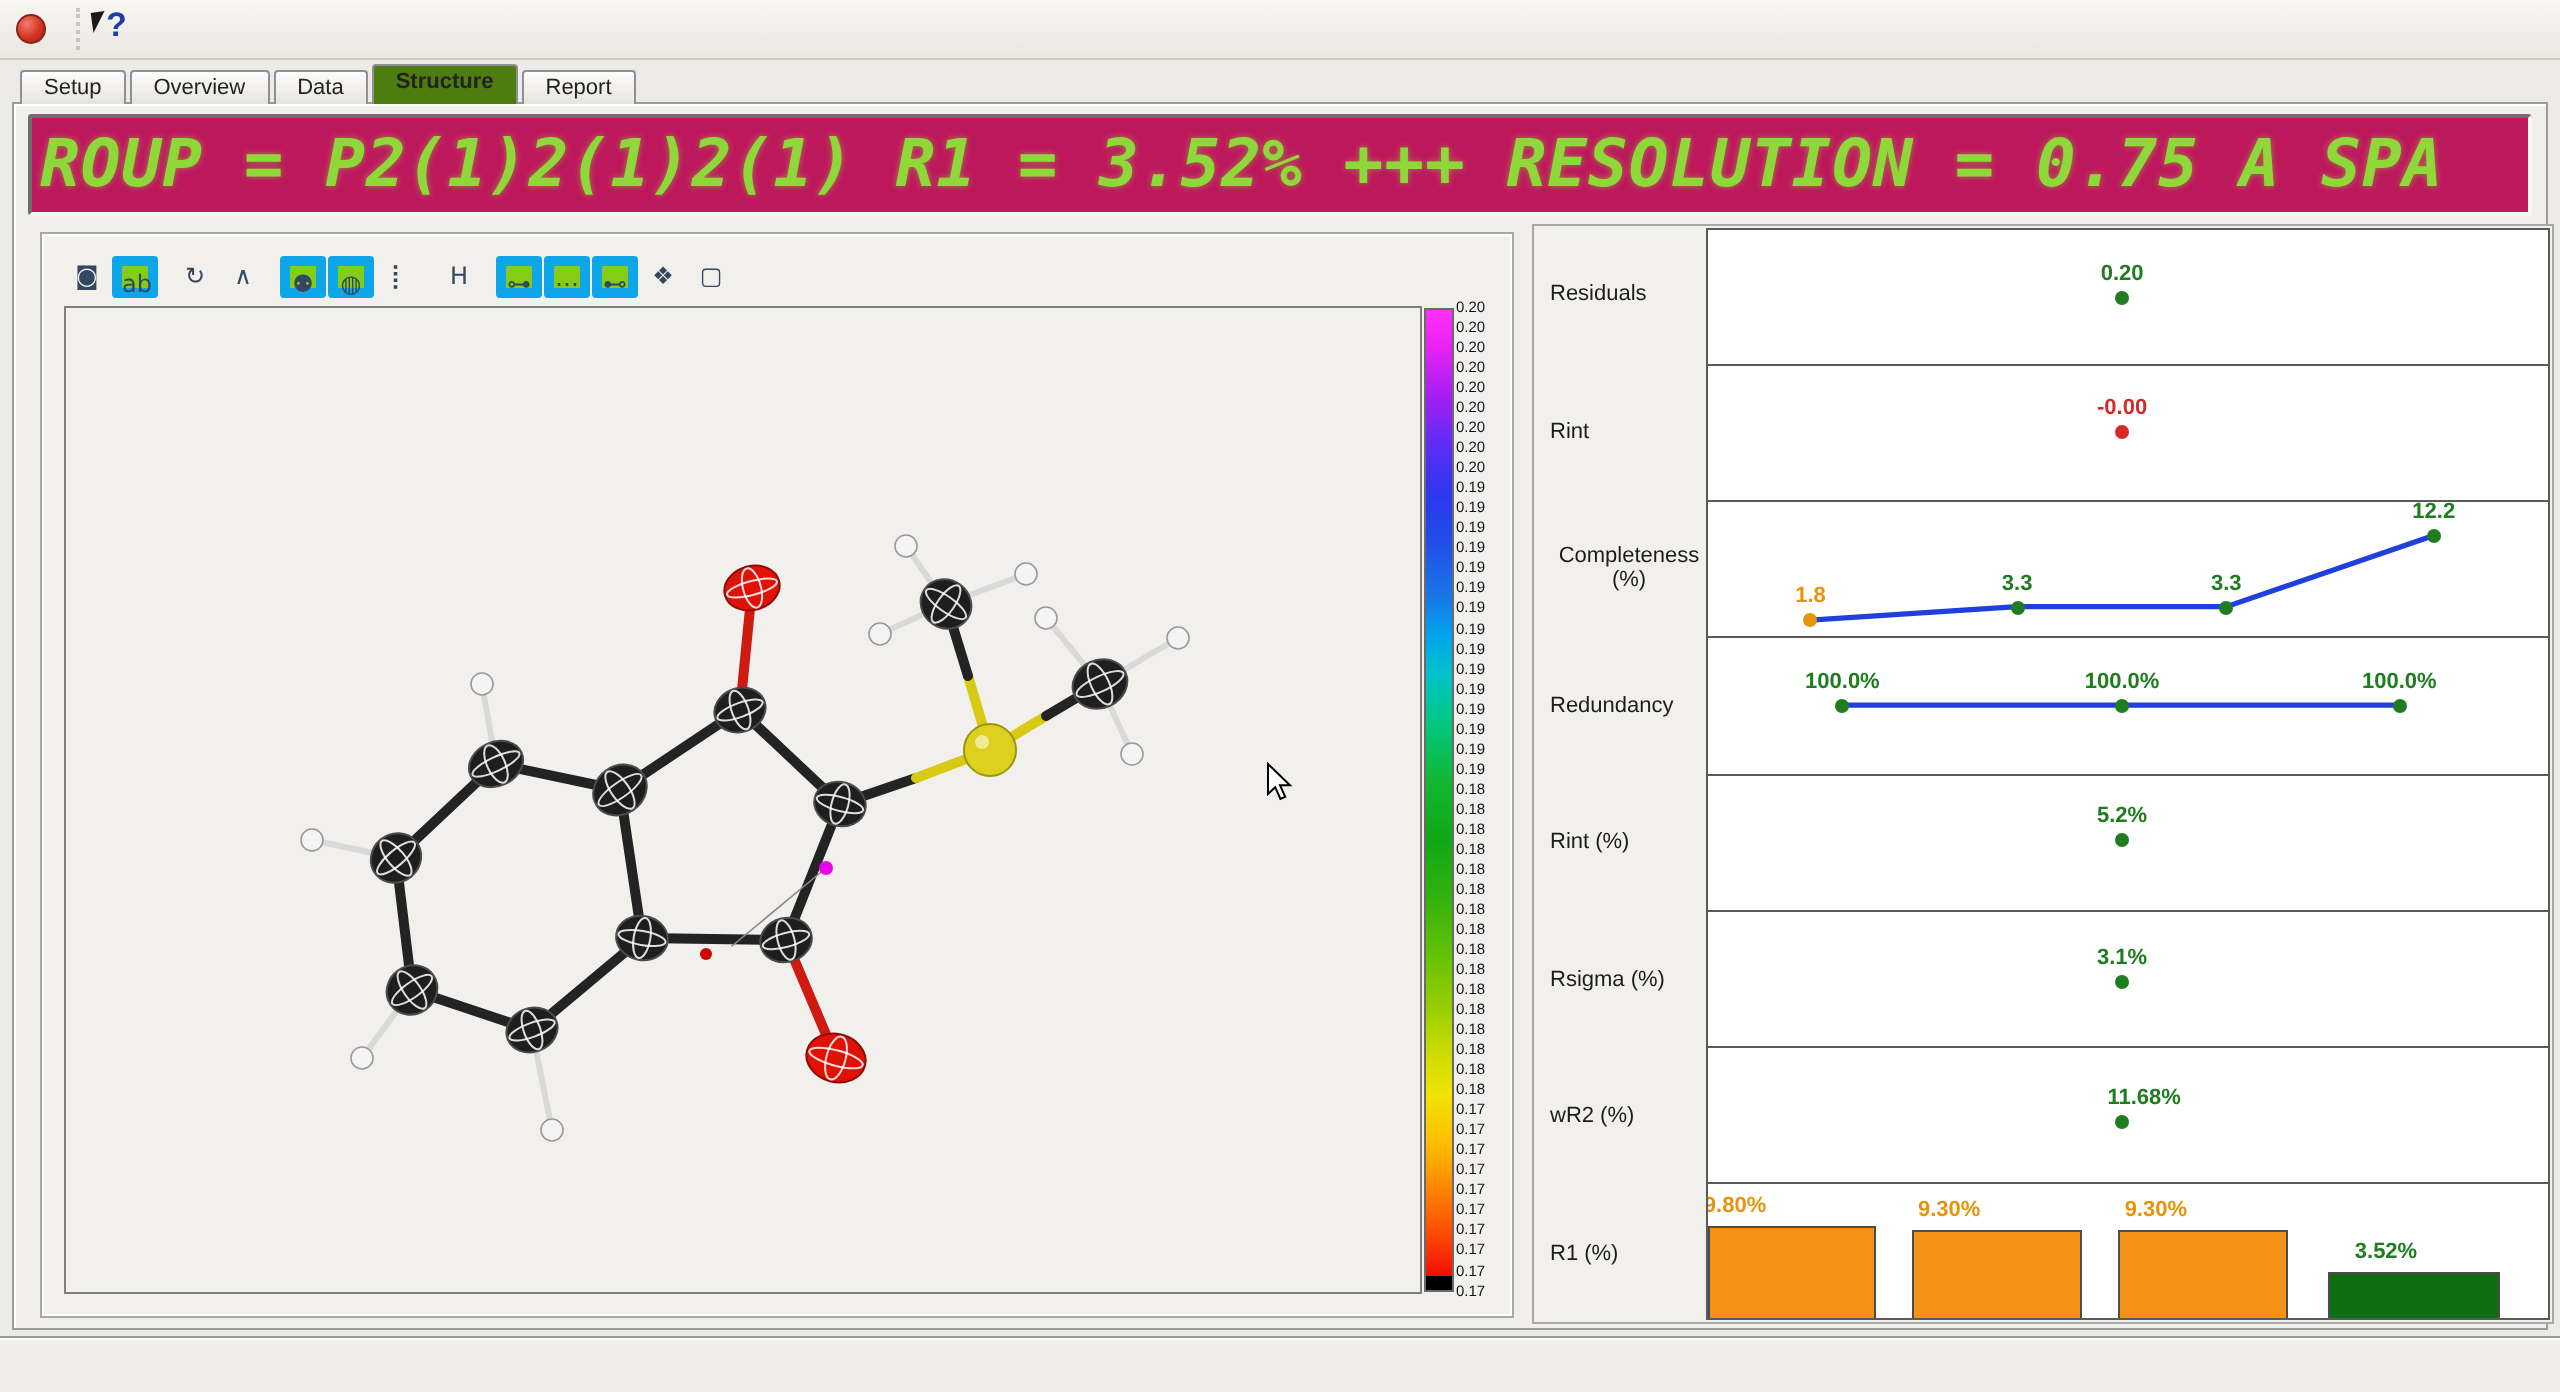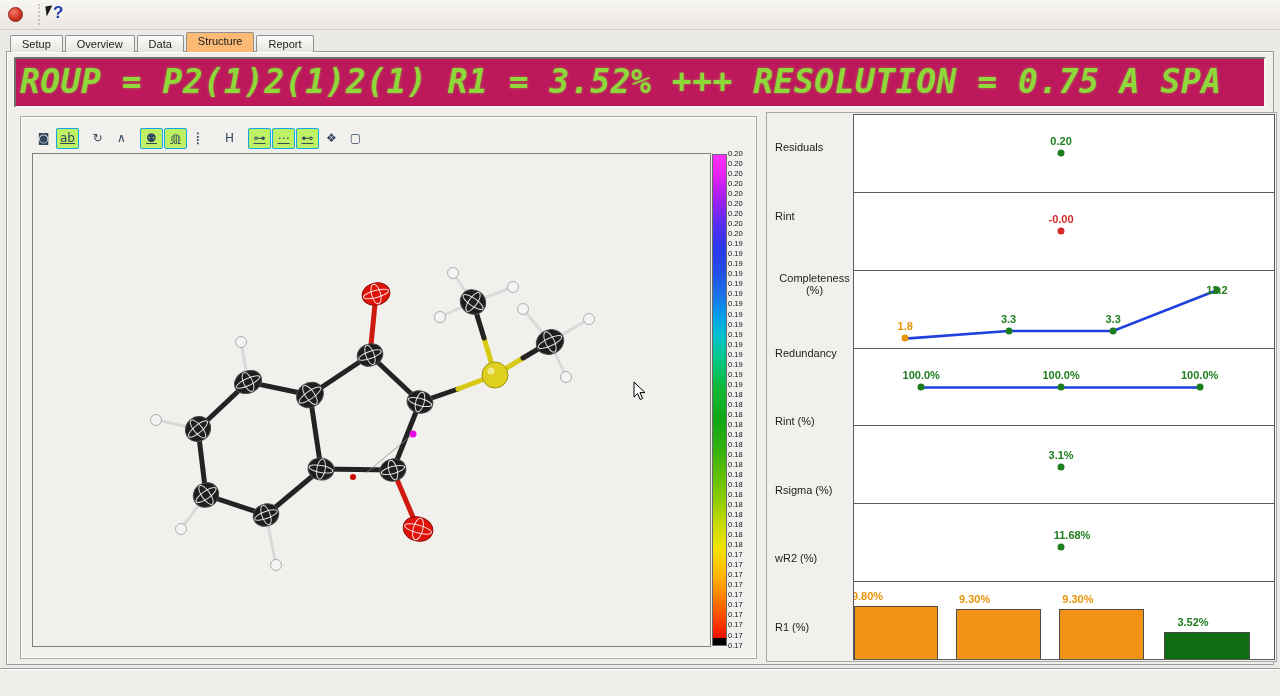--- a/index.html
+++ b/index.html
@@ -15,40 +15,40 @@
   #help-icon { position:absolute; left:46px; top:3px; width:22px; height:24px; }
   #help-cursor { position:absolute; left:0; top:3px; width:0; height:0; border-left:7px solid #1a1a1a;
     border-bottom:10px solid transparent; transform:rotate(-8deg); }
   #help-q { position:absolute; left:7px; top:0; font-size:17px; font-weight:bold; color:#1c3fae; }
 
   
   #tab-strip { position:absolute; left:10px; top:33px; height:19px; display:flex; align-items:flex-end; z-index:5; }
   .tab { height:17px; padding:2px 11px 0 11px; margin-right:2px; font-size:11px; color:#222;
     background:linear-gradient(#fdfcfb,#e7e4de); border:1px solid #8f9095; border-bottom:none;
     border-radius:2px 2px 0 0; cursor:default; }
-  .tab.active { height:20px; margin-top:-3px; background:#fdba74; position:relative; z-index:6; }
+  .tab.active { height:20px; margin-top:-3px; background:#4d7c0f; position:relative; z-index:6;font-weight:bold; }
 
   
   #tab-page { position:absolute; left:6px; top:51px; width:1268px; height:614px;
     background:#f1efeb; border:1px solid #9b9b9b; box-shadow:inset 1px 1px 0 #ffffff; }
 
   
   #marquee { position:absolute; left:14px; top:57px; width:1252px; height:51px; background:#be185d;
     border:2px solid; border-color:#6f6f6f #f6f6f6 #f6f6f6 #6f6f6f; border-radius:2px; overflow:hidden; }
   #marquee-text { font-family:"DejaVu Sans Mono",monospace; font-style:italic; font-weight:bold;
     font-size:33px; line-height:46px; letter-spacing:0.5px; color:#8ed83a; white-space:nowrap;
     padding-left:4px; text-shadow:0 0 3px rgba(142,216,58,.55); }
 
   
   #viewer-panel { position:absolute; left:20px; top:116px; width:737px; height:543px;
     background:#f2f0ec; border:1px solid #a8a8a8; box-shadow:inset 1px 1px 0 #ffffff, inset -1px -1px 0 #ffffff; }
   #viewer-toolbar { position:absolute; left:11px; top:11px; display:flex; gap:1px; }
   .tool { width:23px; height:21px; font-size:12px; line-height:19px; text-align:center; color:#33475e;
     border:1px solid transparent; border-radius:2px; background:transparent; font-family:"DejaVu Sans",sans-serif; }
-  .tool.pressed { background:#bef264; border:1px solid #0ea5e9;text-decoration:underline; }
+  .tool.pressed { background:#84cc16; border:5px solid #0ea5e9; }
   .tool.gap { margin-left:6px; }
 
   #canvas3d { position:absolute; left:11px; top:36px; width:679px; height:494px;
     border:1px solid #7e7e7e; overflow:hidden;
     background:linear-gradient(#5c7080 0%, #70речь 0%, #78909f 30%, #9ab8cd 62%, #b7d7ec 92%, #bcdcf1 100%); }
   #canvas3d svg.mol { position:absolute; left:0; top:0; }
   #cursor { position:absolute; }
 
   #color-bar { position:absolute; left:691px; top:37px; width:15px; height:492px; border:1px solid #6a6a6a;
     background:linear-gradient(to bottom,
@@ -343,34 +343,38 @@
         <svg viewBox="0 0 100 100" preserveAspectRatio="none">
           <polyline points="12.2,88 36.8,78 61.7,78 86.4,25" fill="none" stroke="#2040dd" stroke-width="2.6" vector-effect="non-scaling-stroke"></polyline>
         </svg>
         <div class="pt" style="left: 12.2%; top: 88%; background: rgb(232, 148, 10);"></div>
         <div class="ptlab" style="left: 12.2%; top: calc(88% - 6px); color: rgb(232, 148, 10);">1.8</div>
         <div class="pt" style="left: 36.8%; top: 78%; background: rgb(30, 125, 30);"></div>
         <div class="ptlab" style="left: 36.8%; top: calc(78% - 6px); color: rgb(30, 125, 30);">3.3</div>
         <div class="pt" style="left: 61.7%; top: 78%; background: rgb(30, 125, 30);"></div>
         <div class="ptlab" style="left: 61.7%; top: calc(78% - 6px); color: rgb(30, 125, 30);">3.3</div>
         <div class="pt" style="left: 86.4%; top: 25%; background: rgb(30, 125, 30);"></div>
-        <div class="ptlab" style="left: 86.4%; top: calc(25% - 6px); color: rgb(30, 125, 30); margin-top: 12px;">12.2</div>
+        <div class="ptlab" style="left: 86.4%; top: calc(25% - 6px); color: rgb(30, 125, 30);">12.2</div>
       </div>
       <div class="stat-row">
         <svg viewBox="0 0 100 100" preserveAspectRatio="none">
           <polyline points="16,50 49.3,50 82.3,50" fill="none" stroke="#2040dd" stroke-width="2.6" vector-effect="non-scaling-stroke"></polyline>
         </svg>
         <div class="pt" style="left: 16%; top: 50%; background: rgb(30, 125, 30);"></div>
         <div class="ptlab" style="left: 16%; top: calc(50% - 6px); color: rgb(30, 125, 30);">100.0%</div>
         <div class="pt" style="left: 49.3%; top: 50%; background: rgb(30, 125, 30);"></div>
         <div class="ptlab" style="left: 49.3%; top: calc(50% - 6px); color: rgb(30, 125, 30);">100.0%</div>
         <div class="pt" style="left: 82.3%; top: 50%; background: rgb(30, 125, 30);"></div>
         <div class="ptlab" style="left: 82.3%; top: calc(50% - 6px); color: rgb(30, 125, 30);">100.0%</div>
       </div>
       <div class="stat-row">
+        <div class="pt" style="left: 49.3%; top: 48%; background: rgb(30, 125, 30);"></div>
+        <div class="ptlab" style="left: 49.3%; top: calc(48% - 6px); color: rgb(30, 125, 30);">5.2%</div>
+      </div>
+      <div class="stat-row">
         <div class="pt" style="left: 49.3%; top: 53%; background: rgb(30, 125, 30);"></div>
         <div class="ptlab" style="left: 49.3%; top: calc(53% - 6px); color: rgb(30, 125, 30);">3.1%</div>
       </div>
       <div class="stat-row">
         <div class="pt" style="left: 49.3%; top: 55%; background: rgb(30, 125, 30);"></div>
         <div class="ptlab" style="left: 49.3%; top: calc(55% - 6px); color: rgb(30, 125, 30); margin-left: 11px;">11.68%</div>
       </div>
       <div class="stat-row">
         <div class="bar" style="left: 0%; width: 19.9%; top: 31%; background: rgb(242, 146, 23);"></div>
         <div class="barlab" style="left: -0.5%; top: calc(31% - 16px); color: rgb(232, 148, 10);">9.80%</div>

